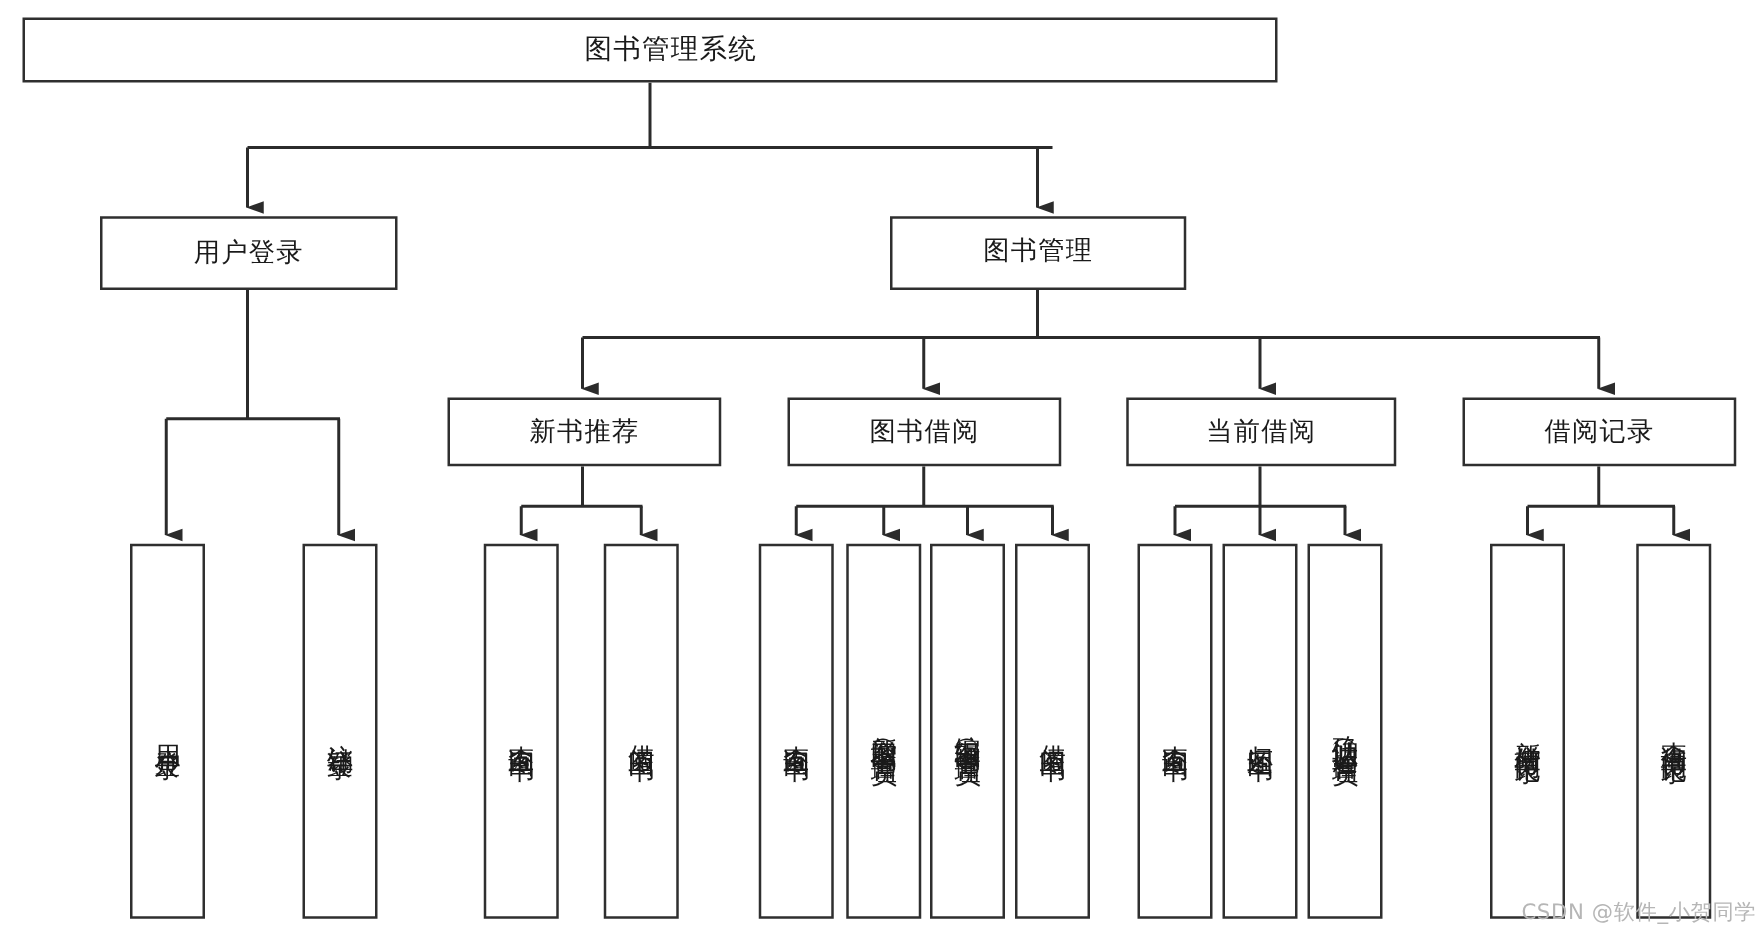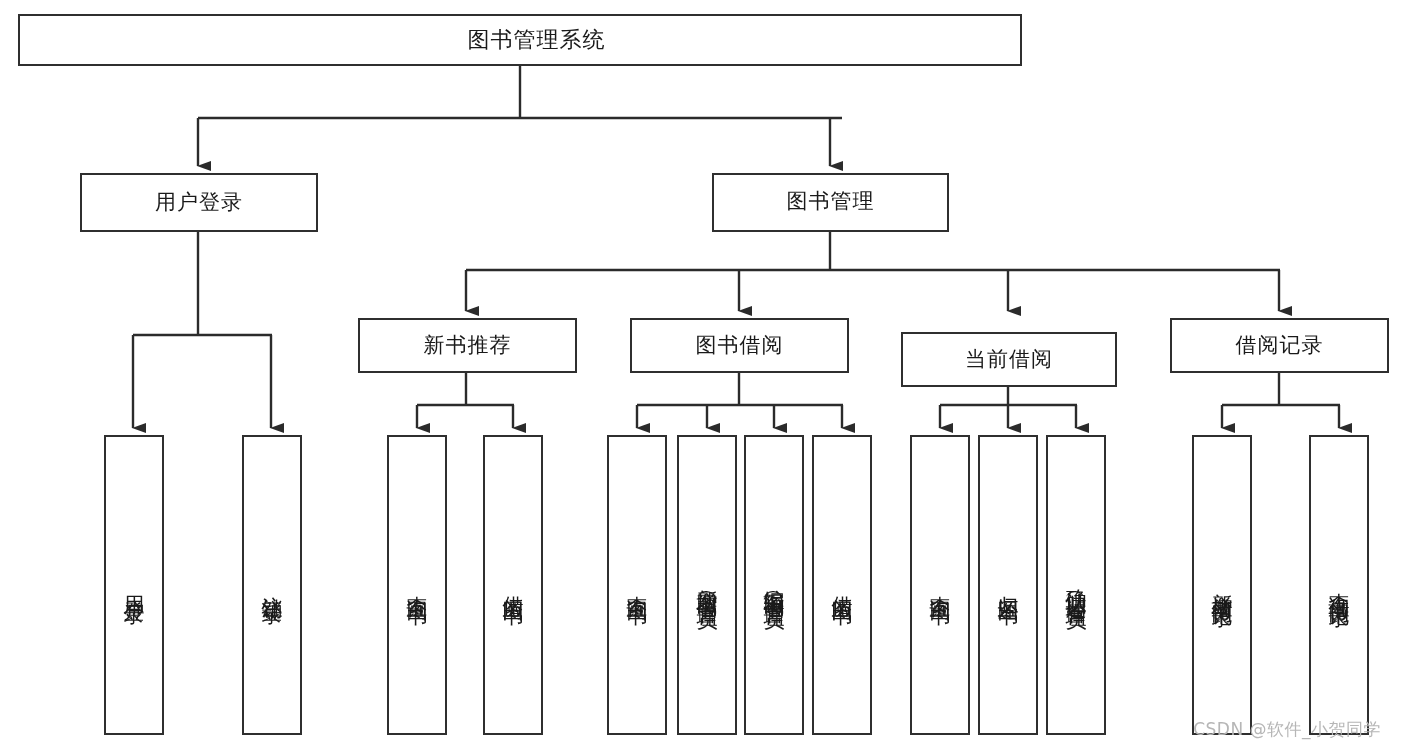--- a/index.html
+++ b/index.html
@@ -53,21 +53,21 @@
     display: block;
     text-align: center;
     white-space: nowrap;
   }
   .node.root {
     font-size: 22px;
     padding-left: 33px;
   }
   #watermark {
     position: absolute;
-    right: 24px;
+    right: 0;
     bottom: 6px;
     font-size: 17px;
     color: #b6b6b6;
     letter-spacing: 0.5px;
     z-index: 5;
     white-space: nowrap;
   }
 </style>
 </head>
 <body>
@@ -134,21 +134,21 @@
   <div class="node h" style="left:712px; top:173px; width:237px; height:59px;font-family:Liberation Mono, monospace;">
     <span>图书管理</span>
   </div>
 
   <div class="node h" style="left:358px; top:318px; width:219px; height:55px;">
     <span>新书推荐</span>
   </div>
   <div class="node h" style="left:630px; top:318px; width:219px; height:55px;">
     <span>图书借阅</span>
   </div>
-  <div class="node h" style="left:901px; top:332px; width:216px; height:55px;">
+  <div class="node h" style="left:901px; top:318px; width:216px; height:55px;">
     <span>当前借阅</span>
   </div>
   <div class="node h" style="left:1170px; top:318px; width:219px; height:55px;font-family:Liberation Serif, serif;">
     <span>借阅记录</span>
   </div>
 
   <div class="node v" style="left:104px; top:435px; width:60px; height:300px;">
     <span class="vtext">用户登录</span>
   </div>
   <div class="node v" style="left:242px; top:435px; width:60px; height:300px;">

